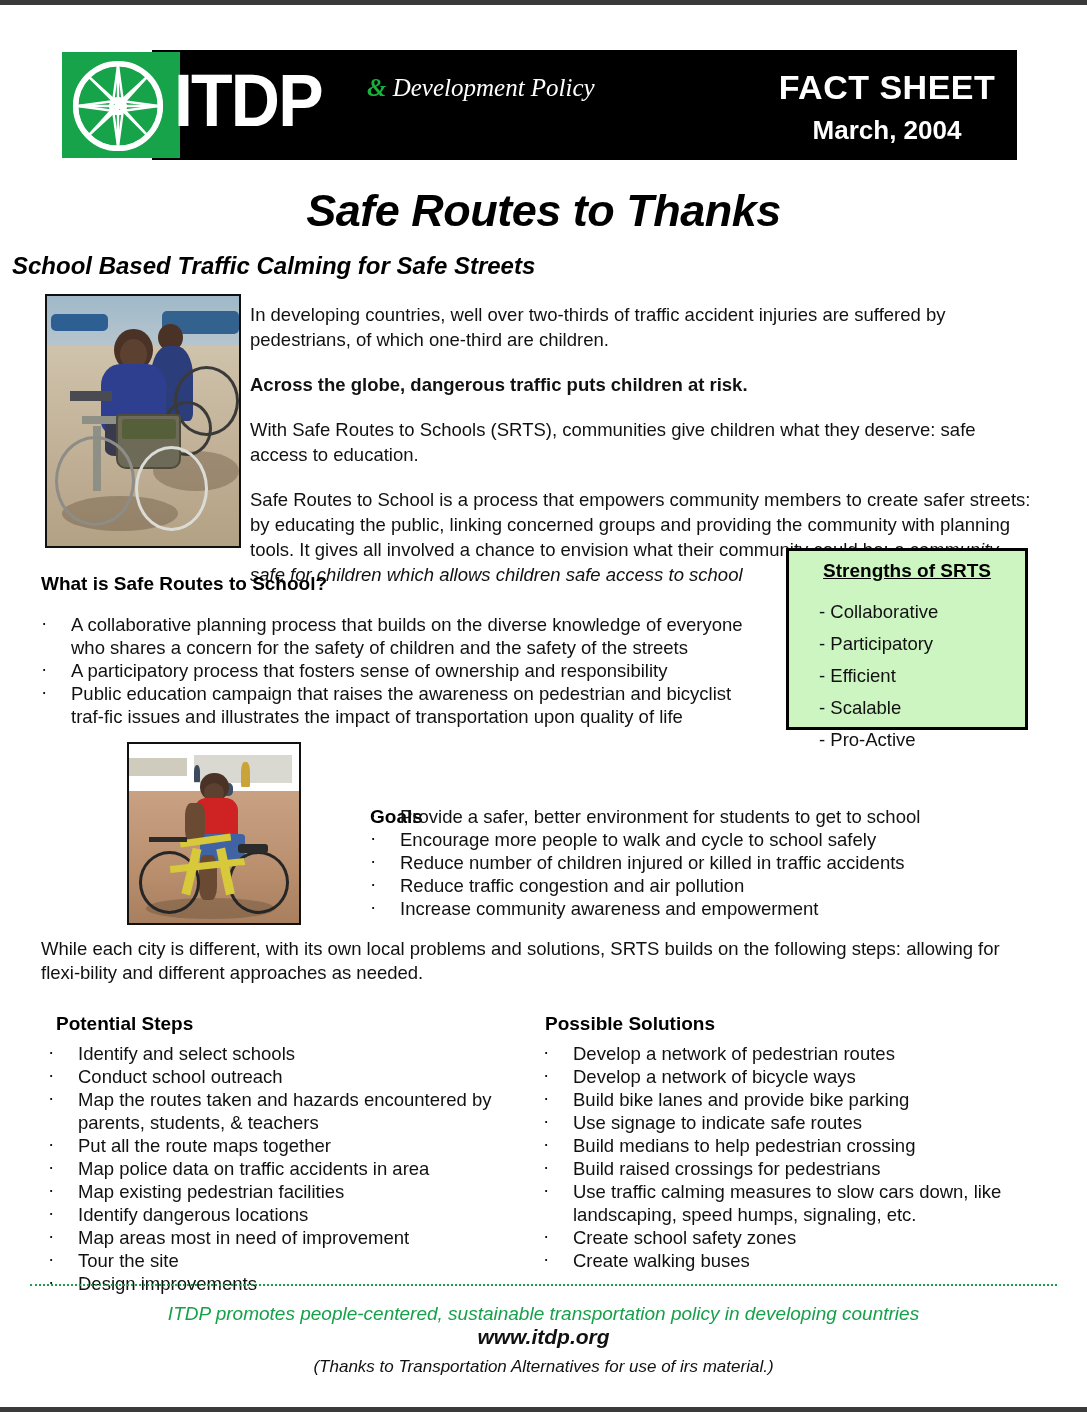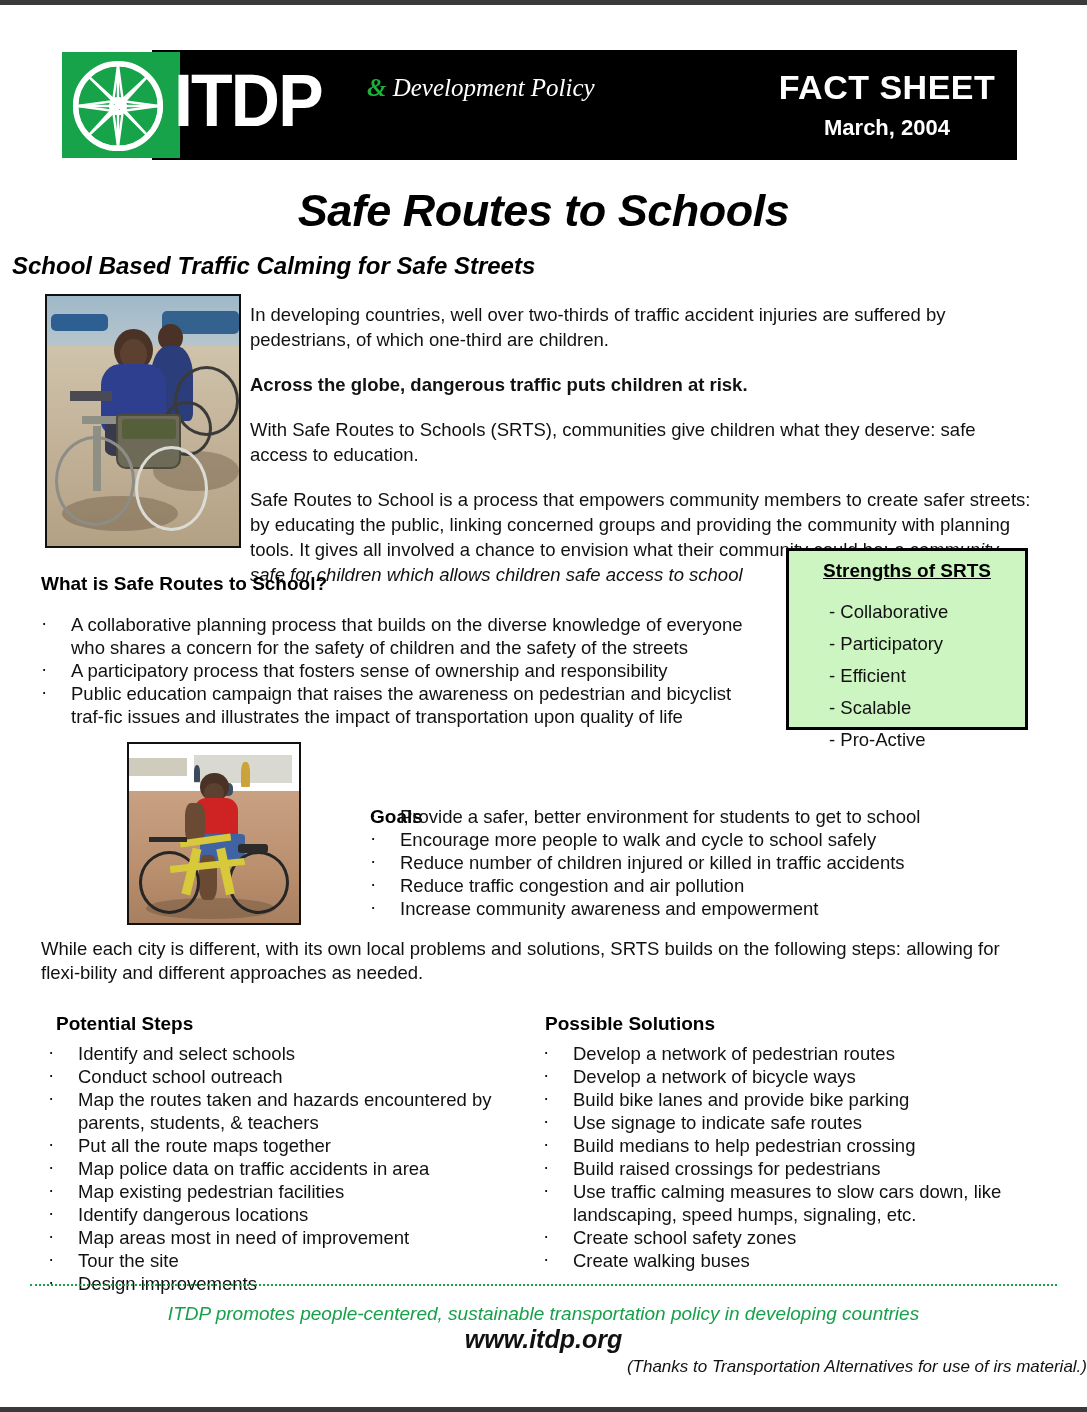--- a/index.html
+++ b/index.html
@@ -71,21 +71,21 @@
     font-weight: bold;
     font-size: 34px;
     letter-spacing: 0.5px;
   }
   .factsheet-date {
     position: absolute; left: 700px; top: 65px; width: 250px;
     text-align: center;
     color: #ffffff;
     font-family: "Liberation Sans", sans-serif;
     font-weight: bold;
-    font-size: 22px;
+    font-size: 26px;
   }
 
   
   .doc-title {
     position: absolute; left: 0; top: 180px; width: 1087px;
     text-align: center;
     font-family: "Liberation Sans", sans-serif;
     font-weight: bold; font-style: italic;
     font-size: 45px;
     color: #000;
@@ -189,21 +189,21 @@
     background: #ccf5c1;
     border: 3px solid #000;
   }
   #strengths-title {
     margin-top: 9px; text-align: center;
     font-weight: bold; font-size: 19px;
     text-decoration: underline;
     color: #000;
   }
   #strengths-list {
-    list-style: none; margin: 14px 0 0 12px; padding: 0 0 0 28px;
+    list-style: none; margin: 14px 0 0 2px; padding: 0 0 0 28px;
     font-size: 18.5px; line-height: 32px; color: #111;
   }
 
   
   #flex-paragraph {
     position: absolute; left: 41px; top: 932px; width: 990px;
     font-size: 18.5px; line-height: 24px; color: #111;
   }
 
   
@@ -217,26 +217,26 @@
     font-family: "Liberation Sans", sans-serif;
     font-style: italic;
     font-size: 19px;
     color: #17a04a;
   }
   #footer-url {
     position: absolute; left: 0; top: 1320px; width: 1087px;
     text-align: center;
     font-family: "Liberation Sans", sans-serif;
     font-style: italic; font-weight: bold;
-    font-size: 25px;
+    font-size: 21px;
     color: #111;
   }
   #footer-credit {
     position: absolute; left: 0; top: 1352px; width: 1087px;
-    text-align: right;
+    text-align: center;
     font-family: "Liberation Sans", sans-serif;
     font-style: italic;
     font-size: 17px;
     color: #111;
   }
 </style>
 </head>
 <body>
 
 <div class="page-top-border"></div>
@@ -265,21 +265,21 @@
     <div class="brand-itdp">ITDP</div>
 
     <div class="brand-sub">
       <div><span class="amp">&amp;</span> <span>Development Policy</span></div>
     </div>
 
     <div class="factsheet-title">FACT SHEET</div>
     <div class="factsheet-date">March, 2004</div>
   </div>
 
-  <div class="doc-title">Safe Routes to Schools</div>
+  <div class="doc-title">Safe Routes to Thanks</div>
   <div class="doc-subtitle">School Based Traffic Calming for Safe Streets</div>
 
   <div class="photo" id="photo-children-bicycles">
     <div class="ph-sky"></div>
     <div class="ph-ground"></div>
     <div class="ph-car" style="left:2%; top:7%; width:30%; height:7%;"></div>
     <div class="ph-car" style="left:60%; top:6%; width:40%; height:9%; background:#33628f;"></div>
     <div class="ph-shadow" style="left:55%; top:62%; width:45%; height:16%;"></div>
     <div class="ph-shadow" style="left:8%; top:80%; width:60%; height:14%;"></div>
 

